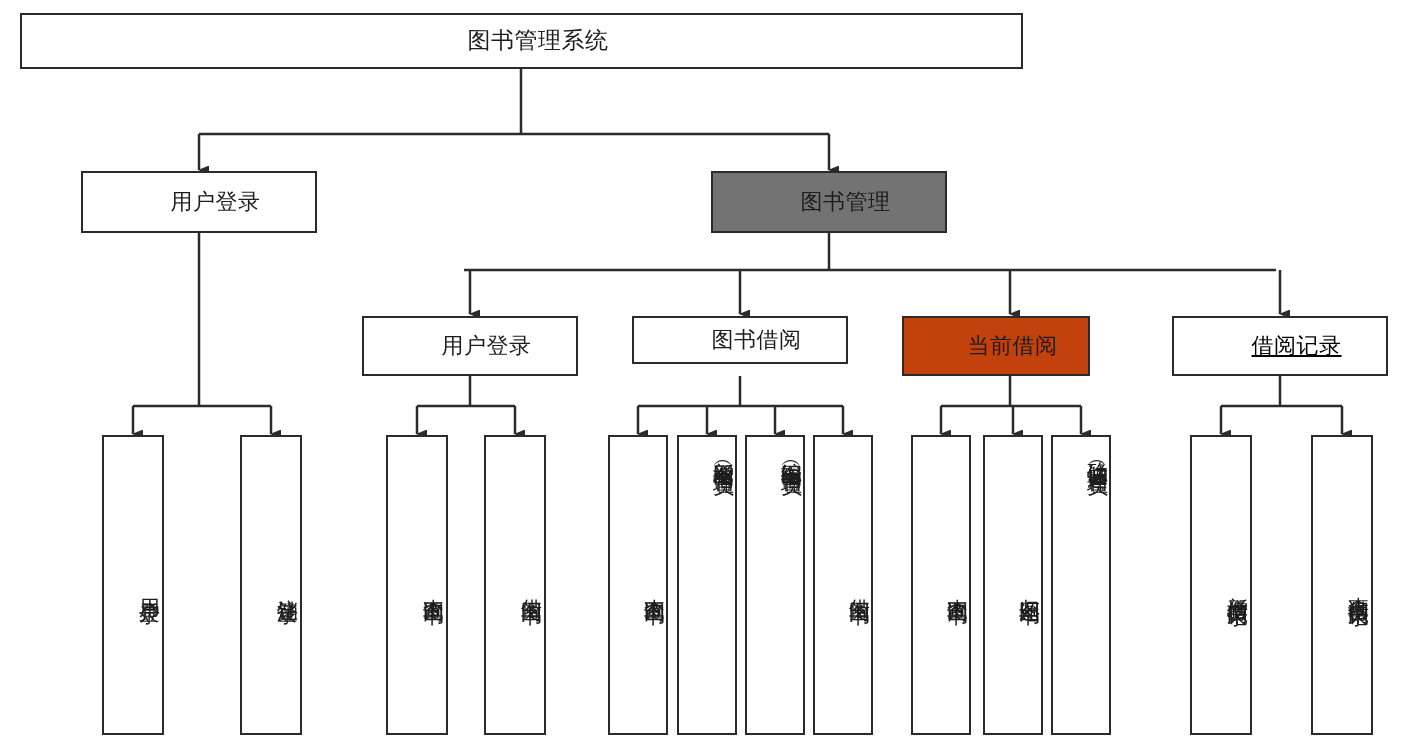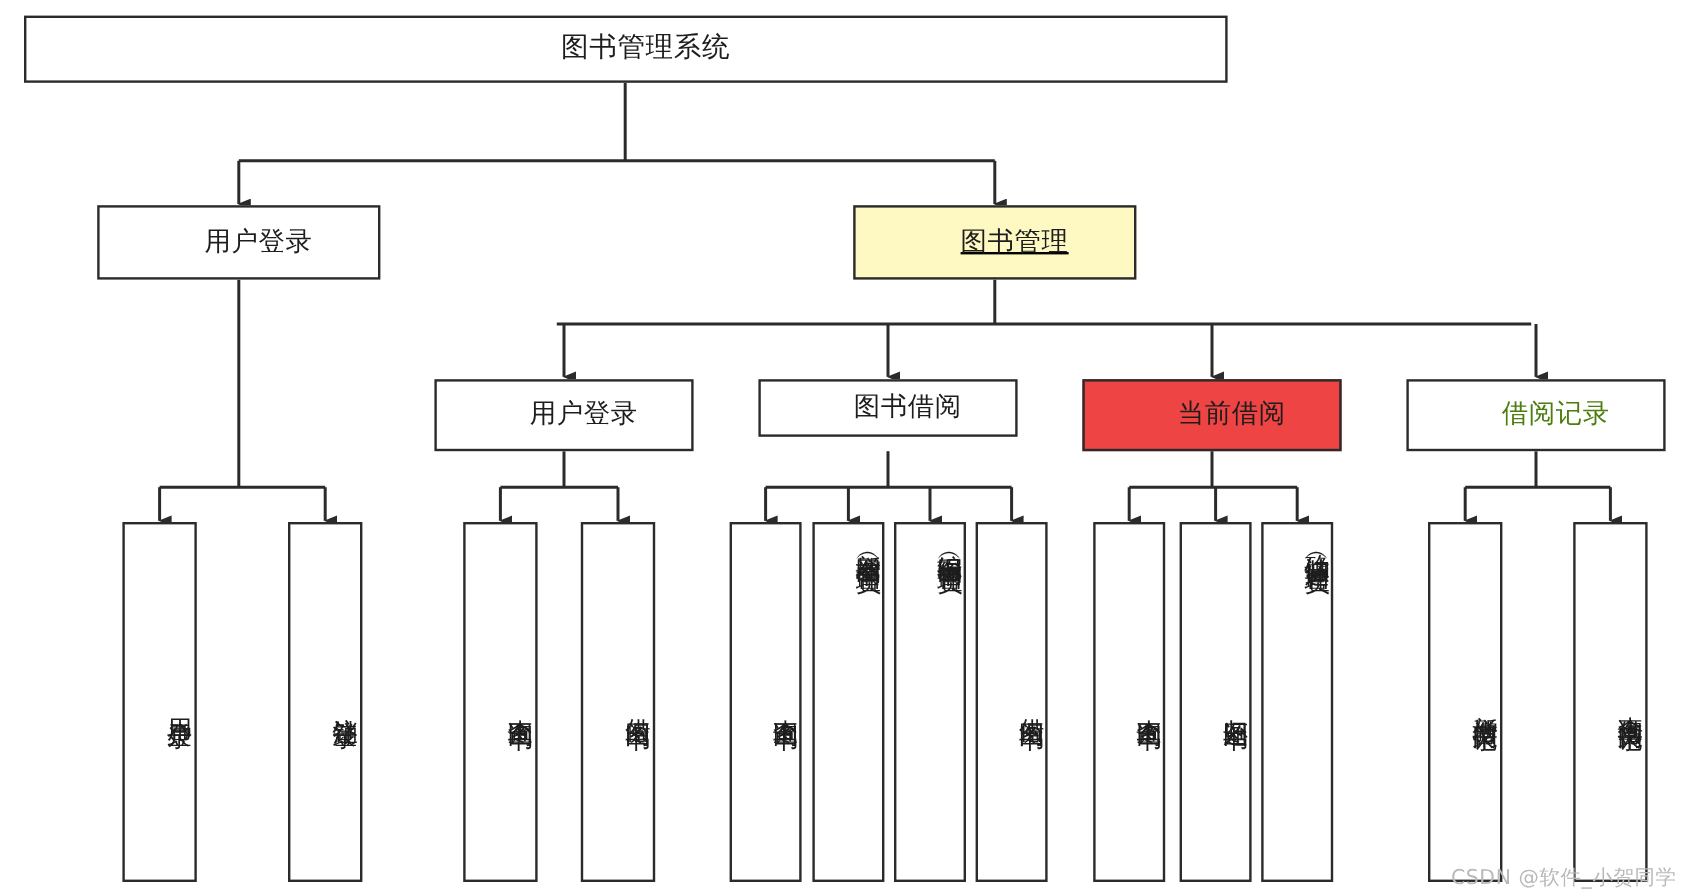--- a/index.html
+++ b/index.html
@@ -121,34 +121,34 @@
       </g>
   </svg>
 
   <div id="node-layer">
       <div class="node-box" style="left: 20px; top: 13px; width: 1003px; height: 56px; border-color: rgb(43, 43, 43); background: rgb(255, 255, 255);">
         <span class="node-label-h root-label" style="color: rgb(29, 29, 29);">图书管理系统</span>
       </div>
       <div class="node-box" style="left: 81px; top: 171px; width: 236px; height: 62px; border-color: rgb(43, 43, 43); background: rgb(255, 255, 255);">
         <span class="node-label-h" style="color: rgb(29, 29, 29);">用户登录</span>
       </div>
-      <div class="node-box" style="left: 711px; top: 171px; width: 236px; height: 62px; border-color: rgb(43, 43, 43); background: #fef9c3; text-decoration: underline;">
+      <div class="node-box" style="left: 711px; top: 171px; width: 236px; height: 62px; border-color: rgb(43, 43, 43); background: #737373;">
         <span class="node-label-h" style="color: rgb(29, 29, 29);">图书管理</span>
       </div>
       <div class="node-box" style="left: 362px; top: 316px; width: 216px; height: 60px; border-color: rgb(43, 43, 43); background: rgb(255, 255, 255);">
         <span class="node-label-h" style="color: rgb(29, 29, 29);">用户登录</span>
       </div>
       <div class="node-box" style="left: 632px; top: 316px; width: 216px; height: 48px; border-color: rgb(43, 43, 43); background: rgb(255, 255, 255);">
         <span class="node-label-h" style="color: rgb(29, 29, 29);">图书借阅</span>
       </div>
-      <div class="node-box" style="left: 902px; top: 316px; width: 216px; height: 60px; border-color: rgb(43, 43, 43); background: #ef4444;">
+      <div class="node-box" style="left: 902px; top: 316px; width: 188px; height: 60px; border-color: rgb(43, 43, 43); background: #c2410c;">
         <span class="node-label-h" style="color: rgb(29, 29, 29);">当前借阅</span>
       </div>
       <div class="node-box" style="left: 1172px; top: 316px; width: 216px; height: 60px; border-color: rgb(43, 43, 43); background: rgb(255, 255, 255);">
-        <span class="node-label-h" style="color: #4d7c0f;">借阅记录</span>
+        <span class="node-label-h" style="color: #000000; text-decoration: underline;">借阅记录</span>
       </div>
       <div class="node-box leaf-wrap" style="left: 102px; top: 435px; width: 62px; height: 300px; border-color: rgb(43, 43, 43); background: rgb(255, 255, 255);">
         <span class="node-label-v" style="color: rgb(29, 29, 29);">用户登录</span>
       </div>
       <div class="node-box leaf-wrap" style="left: 240px; top: 435px; width: 62px; height: 300px; border-color: rgb(43, 43, 43); background: rgb(255, 255, 255);">
         <span class="node-label-v" style="color: rgb(29, 29, 29);">注销登录</span>
       </div>
       <div class="node-box leaf-wrap" style="left: 386px; top: 435px; width: 62px; height: 300px; border-color: rgb(43, 43, 43); background: rgb(255, 255, 255);">
         <span class="node-label-v" style="color: rgb(29, 29, 29);">查询图书</span>
       </div>
@@ -177,14 +177,13 @@
         <span class="node-label-v" style="color: rgb(29, 29, 29);">确认归还（管理员）</span>
       </div>
       <div class="node-box leaf-wrap" style="left: 1190px; top: 435px; width: 62px; height: 300px; border-color: rgb(43, 43, 43); background: rgb(255, 255, 255);">
         <span class="node-label-v" style="color: rgb(29, 29, 29);">新增借阅记录</span>
       </div>
       <div class="node-box leaf-wrap" style="left: 1311px; top: 435px; width: 62px; height: 300px; border-color: rgb(43, 43, 43); background: rgb(255, 255, 255);">
         <span class="node-label-v" style="color: rgb(29, 29, 29);">查询借阅记录</span>
       </div>
     </div>
 
-  <div id="watermark">CSDN @软件_小贺同学</div>
 </div>
 
 </body></html>

